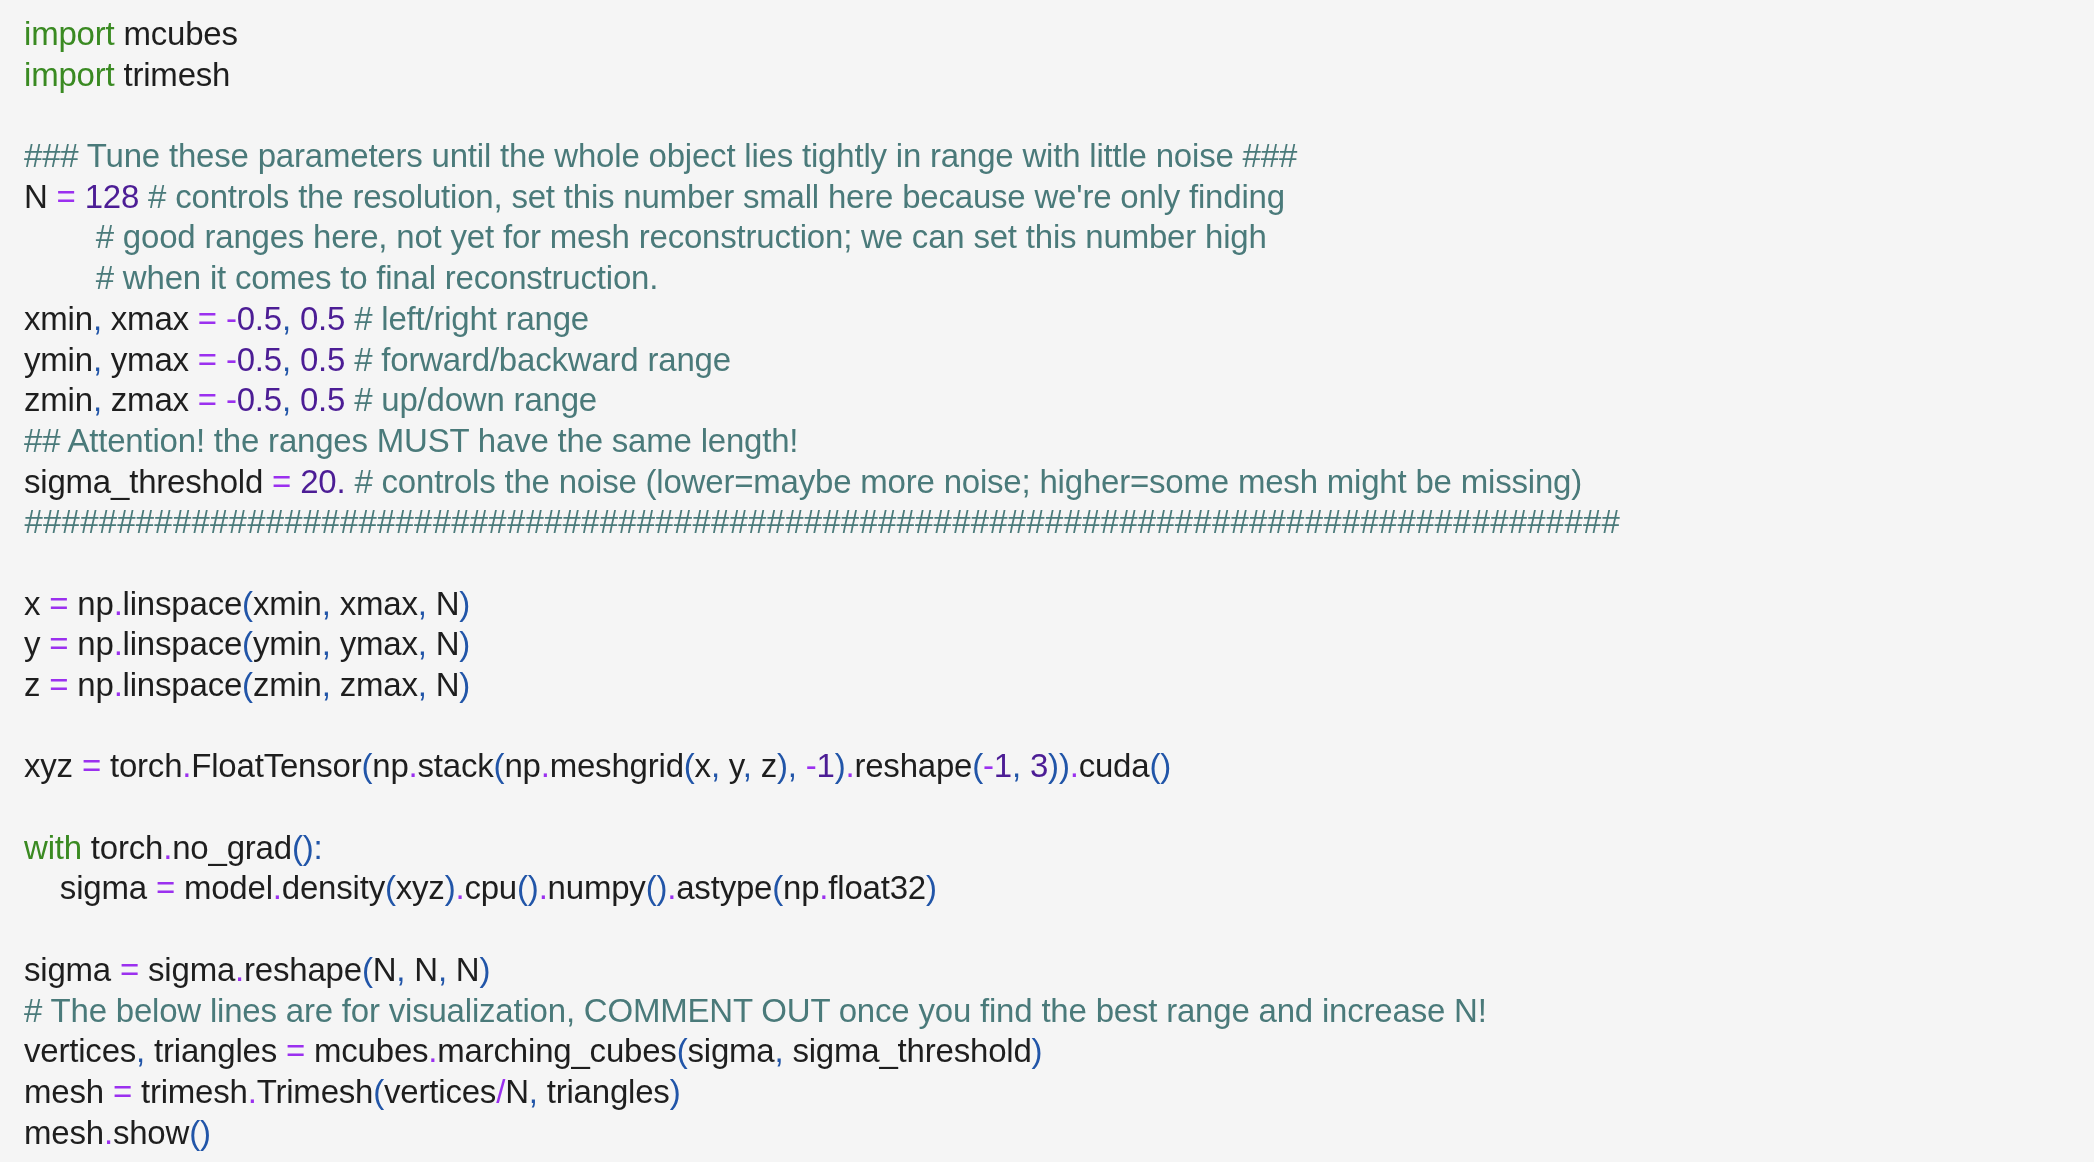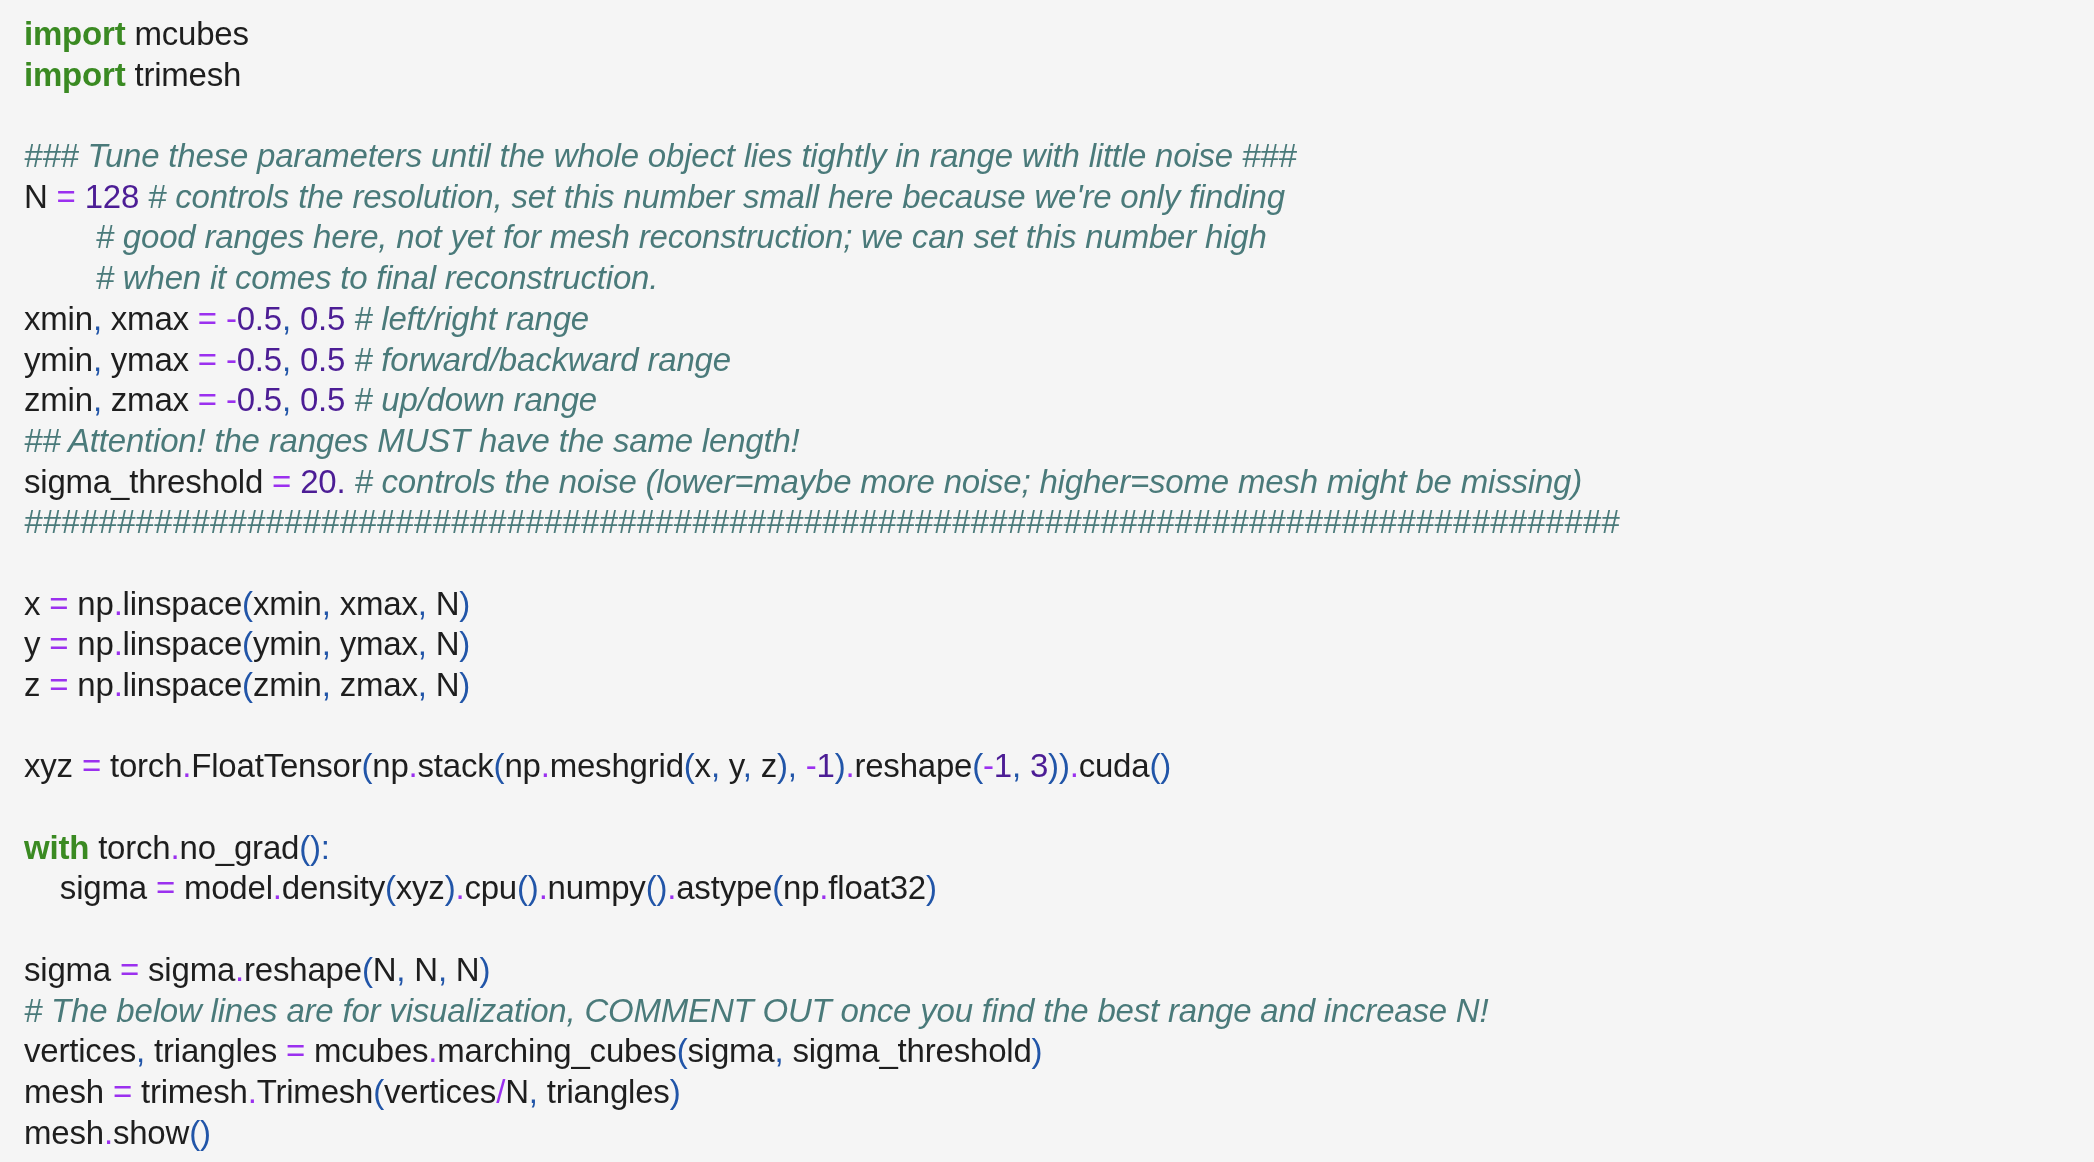--- a/index.html
+++ b/index.html
@@ -10,24 +10,24 @@
     font-size:33px;
     color:#1e1e1e;
   }
   .code {
     position:absolute; left:24px; top:14px;
     line-height:40.7px;
     white-space:pre;
     letter-spacing:-0.2px;
   }
   .line { height:40.7px; white-space:pre; }
-  .kw { color:#3a8a22;font-weight:bold; }
+  .kw { color:#3a8a22; }
   .num { color:#4c1d95; }
   .op { color:#9b30ef; }
   .punc { color:#2155a8; }
-  .cm { color:#4a7a7a; font-style:italic; }
+  .cm { color:#4a7a7a; }
   .id { color:#1e1e1e; }
   .sep { color:#4a7a7a; font-style:italic; letter-spacing:0.2px; }
 </style>
 </head>
 <body>
 
 <div class="code" id="code"><div class="line"><span class="kw">import</span><span class="id"> mcubes</span></div><div class="line"><span class="kw">import</span><span class="id"> trimesh</span></div><div class="line"></div><div class="line"><span class="cm">### Tune these parameters until the whole object lies tightly in range with little noise ###</span></div><div class="line"><span class="id">N </span><span class="op">=</span><span class="id"> </span><span class="num">128</span><span class="id"> </span><span class="cm"># controls the resolution, set this number small here because we're only finding</span></div><div class="line"><span class="id">        </span><span class="cm"># good ranges here, not yet for mesh reconstruction; we can set this number high</span></div><div class="line"><span class="id">        </span><span class="cm"># when it comes to final reconstruction.</span></div><div class="line"><span class="id">xmin</span><span class="punc">,</span><span class="id"> xmax </span><span class="op">=</span><span class="id"> </span><span class="op">-</span><span class="num">0.5</span><span class="punc">,</span><span class="id"> </span><span class="num">0.5</span><span class="id"> </span><span class="cm"># left/right range</span></div><div class="line"><span class="id">ymin</span><span class="punc">,</span><span class="id"> ymax </span><span class="op">=</span><span class="id"> </span><span class="op">-</span><span class="num">0.5</span><span class="punc">,</span><span class="id"> </span><span class="num">0.5</span><span class="id"> </span><span class="cm"># forward/backward range</span></div><div class="line"><span class="id">zmin</span><span class="punc">,</span><span class="id"> zmax </span><span class="op">=</span><span class="id"> </span><span class="op">-</span><span class="num">0.5</span><span class="punc">,</span><span class="id"> </span><span class="num">0.5</span><span class="id"> </span><span class="cm"># up/down range</span></div><div class="line"><span class="cm">## Attention! the ranges MUST have the same length!</span></div><div class="line"><span class="id">sigma_threshold </span><span class="op">=</span><span class="id"> </span><span class="num">20.</span><span class="id"> </span><span class="cm"># controls the noise (lower=maybe more noise; higher=some mesh might be missing)</span></div><div class="line"><span class="sep">######################################################################################</span></div><div class="line"></div><div class="line"><span class="id">x </span><span class="op">=</span><span class="id"> np</span><span class="op">.</span><span class="id">linspace</span><span class="punc">(</span><span class="id">xmin</span><span class="punc">,</span><span class="id"> xmax</span><span class="punc">,</span><span class="id"> N</span><span class="punc">)</span></div><div class="line"><span class="id">y </span><span class="op">=</span><span class="id"> np</span><span class="op">.</span><span class="id">linspace</span><span class="punc">(</span><span class="id">ymin</span><span class="punc">,</span><span class="id"> ymax</span><span class="punc">,</span><span class="id"> N</span><span class="punc">)</span></div><div class="line"><span class="id">z </span><span class="op">=</span><span class="id"> np</span><span class="op">.</span><span class="id">linspace</span><span class="punc">(</span><span class="id">zmin</span><span class="punc">,</span><span class="id"> zmax</span><span class="punc">,</span><span class="id"> N</span><span class="punc">)</span></div><div class="line"></div><div class="line"><span class="id">xyz </span><span class="op">=</span><span class="id"> torch</span><span class="op">.</span><span class="id">FloatTensor</span><span class="punc">(</span><span class="id">np</span><span class="op">.</span><span class="id">stack</span><span class="punc">(</span><span class="id">np</span><span class="op">.</span><span class="id">meshgrid</span><span class="punc">(</span><span class="id">x</span><span class="punc">,</span><span class="id"> y</span><span class="punc">,</span><span class="id"> z</span><span class="punc">),</span><span class="id"> </span><span class="op">-</span><span class="num">1</span><span class="punc">)</span><span class="op">.</span><span class="id">reshape</span><span class="punc">(</span><span class="op">-</span><span class="num">1</span><span class="punc">,</span><span class="id"> </span><span class="num">3</span><span class="punc">))</span><span class="op">.</span><span class="id">cuda</span><span class="punc">()</span></div><div class="line"></div><div class="line"><span class="kw">with</span><span class="id"> torch</span><span class="op">.</span><span class="id">no_grad</span><span class="punc">():</span></div><div class="line"><span class="id">    sigma </span><span class="op">=</span><span class="id"> model</span><span class="op">.</span><span class="id">density</span><span class="punc">(</span><span class="id">xyz</span><span class="punc">)</span><span class="op">.</span><span class="id">cpu</span><span class="punc">()</span><span class="op">.</span><span class="id">numpy</span><span class="punc">()</span><span class="op">.</span><span class="id">astype</span><span class="punc">(</span><span class="id">np</span><span class="op">.</span><span class="id">float32</span><span class="punc">)</span></div><div class="line"></div><div class="line"><span class="id">sigma </span><span class="op">=</span><span class="id"> sigma</span><span class="op">.</span><span class="id">reshape</span><span class="punc">(</span><span class="id">N</span><span class="punc">,</span><span class="id"> N</span><span class="punc">,</span><span class="id"> N</span><span class="punc">)</span></div><div class="line"><span class="cm"># The below lines are for visualization, COMMENT OUT once you find the best range and increase N!</span></div><div class="line"><span class="id">vertices</span><span class="punc">,</span><span class="id"> triangles </span><span class="op">=</span><span class="id"> mcubes</span><span class="op">.</span><span class="id">marching_cubes</span><span class="punc">(</span><span class="id">sigma</span><span class="punc">,</span><span class="id"> sigma_threshold</span><span class="punc">)</span></div><div class="line"><span class="id">mesh </span><span class="op">=</span><span class="id"> trimesh</span><span class="op">.</span><span class="id">Trimesh</span><span class="punc">(</span><span class="id">vertices</span><span class="op">/</span><span class="id">N</span><span class="punc">,</span><span class="id"> triangles</span><span class="punc">)</span></div><div class="line"><span class="id">mesh</span><span class="op">.</span><span class="id">show</span><span class="punc">()</span></div></div>
 
 </body></html>

